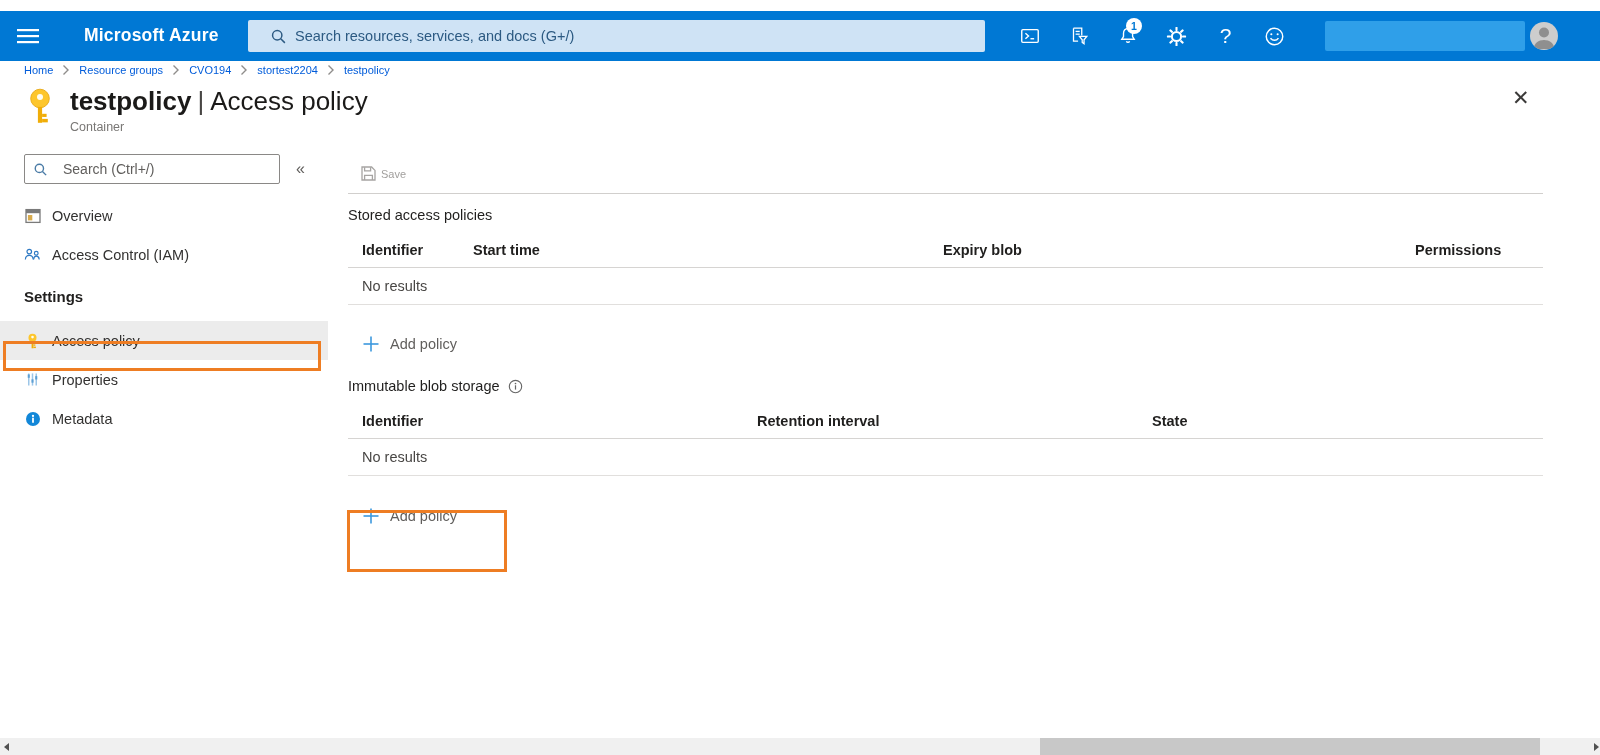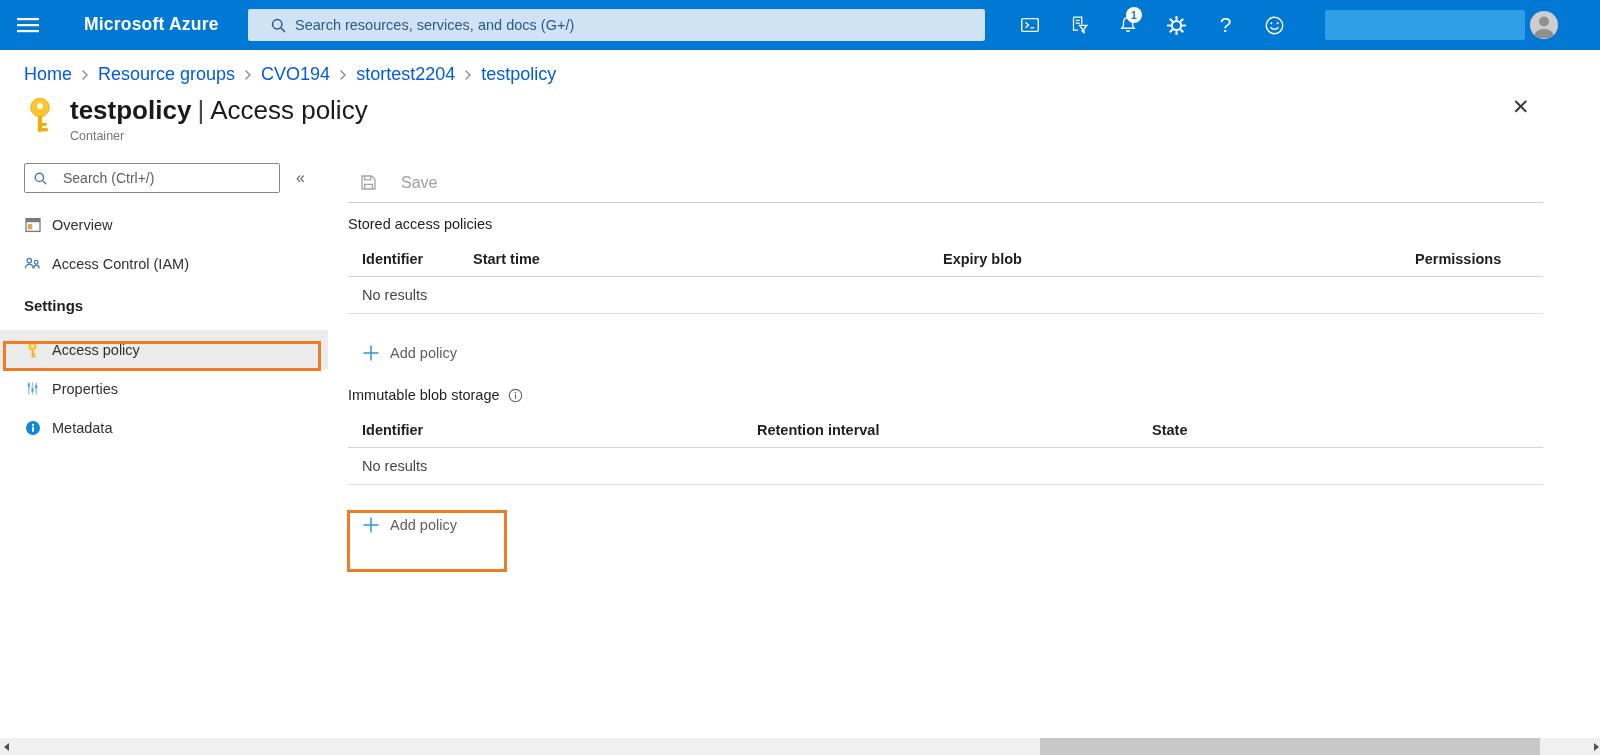--- a/index.html
+++ b/index.html
@@ -1,37 +1,37 @@
 <!DOCTYPE html>
 <html><head>
 <meta charset="utf-8">
 <style>
   * { margin:0; padding:0; box-sizing:border-box; }
   html,body { width:1600px; height:755px; overflow:hidden; background:#fff;
               font-family:"Liberation Sans", sans-serif; color:#323130; }
 
   
-  .topbar { position:absolute; left:0; top:0; width:1600px; height:50px; background:#0078d4; z-index:10; }
+  .topbar { position:absolute; left:0; top:11px; width:1600px; height:50px; background:#0078d4; z-index:10; }
   .hamburger { position:absolute; left:16px; top:13px; width:24px; height:24px; cursor:pointer; }
   .brand { position:absolute; left:84px; top:14px; color:#fff; font-size:17.5px; font-weight:bold; letter-spacing:.2px; }
   .tb-search { position:absolute; left:248px; top:9px; width:737px; height:32px; background:#cfe3f5;
                border-radius:2px; display:flex; align-items:center; padding:0 22px; }
   .tb-search input { border:none; outline:none; background:transparent; flex:1; font-size:14.5px;
                      color:#16446e; margin-left:8px; font-family:"Liberation Sans", sans-serif; }
   .tb-search input::placeholder { color:#2c5a82; opacity:1; }
   .tb-icons { position:absolute; left:1005px; top:0; height:50px; display:flex; }
   .tb-icon { width:49px; height:50px; display:flex; align-items:center; justify-content:center; position:relative; cursor:pointer; }
   .badge { position:absolute; top:7px; right:10px; min-width:16px; height:16px; border-radius:8px; background:#fff;
            color:#0078d4; font-size:10.5px; font-weight:bold; display:flex; align-items:center; justify-content:center; }
   .masked { position:absolute; left:1325px; top:10px; width:200px; height:30px; background:#2f9fe9; border-radius:2px; }
   .avatar { position:absolute; left:1530px; top:11px; width:28px; height:28px; border-radius:50%;
             background:#cdcdcd; overflow:hidden; cursor:pointer; }
 
   
-  .breadcrumb { margin:64px 0 0 24px; display:flex; align-items:center; gap:9px; font-size:18px; }
+  .breadcrumb { margin:64px 0 0 24px; display:flex; align-items:center; gap:9px; font-size:11px; }
   .crumb { color:#015cda; text-decoration:none; cursor:pointer; }
 
   
   .page-header { position:relative; margin:10px 0 0 24px; display:flex; }
   .key-big { width:32px; height:36px; margin-top:2px; }
   .titles { margin-left:14px; }
   .title-line { font-size:26px; color:#1b1a19; }
   .title-line .t-bold { font-weight:bold; }
   .title-line .t-sep { color:#484644; font-weight:300; margin:0 6px; }
   .subtitle { font-size:12.5px; color:#797775; margin-top:3px; }
@@ -52,21 +52,21 @@
   .sb-nav { margin-top:12px; }
   .sb-item { height:39px; display:flex; align-items:center; padding-left:24px; font-size:14.5px; cursor:pointer; color:#323130; }
   .sb-item .sb-ic { width:17px; display:flex; justify-content:center; margin-right:11px; flex:none; }
   .sb-section { margin-top:14px; height:33px; display:flex; align-items:flex-start; padding-left:24px;
                 font-size:15px; font-weight:bold; color:#201f1e; }
   .sb-item.selected { background:#ececec; width:328px; }
 
   
   .main { width:1195px; flex:none; }
   .toolbar { height:40px; display:flex; align-items:center; padding-left:12px; border-bottom:1px solid #d1cfcd; }
-  .save-btn { display:flex; align-items:center; gap:24px; color:#a19f9d; font-size:16px; cursor:default; }
+  .save-btn { display:flex; align-items:center; gap:4px; color:#a19f9d; font-size:11px; cursor:default; }
   .sec-title { margin-top:13px; font-size:14.5px; font-weight:normal; color:#201f1e; display:flex; align-items:center; gap:8px; }
   .grid-head { display:grid; height:36px; align-items:center; margin-top:9px;
                border-bottom:1px solid #d6d4d2; font-size:14.5px; font-weight:bold; color:#201f1e; padding-left:14px; }
   .grid1 { grid-template-columns:111px 470px 472px 1fr; }
   .grid2 { grid-template-columns:395px 395px 1fr; }
   .empty-row { height:37px; display:flex; align-items:center; padding-left:14px; font-size:14.5px; color:#484644;
                border-bottom:1px solid #e1dfdd; }
   .add-row { margin-top:20px; height:37px; display:flex; align-items:center; padding-left:14px; gap:10px;
              font-size:14.5px; color:#605e5c; cursor:pointer; width:180px; }
   .sec2-title { margin-top:16px; }

